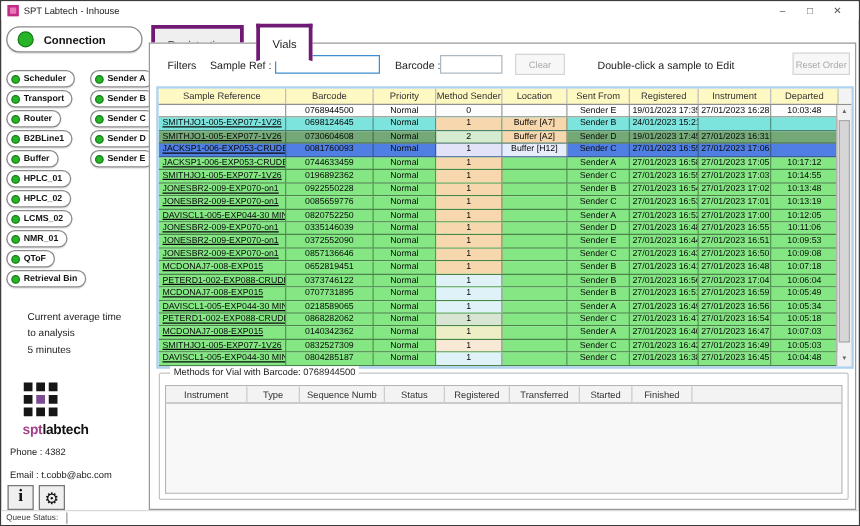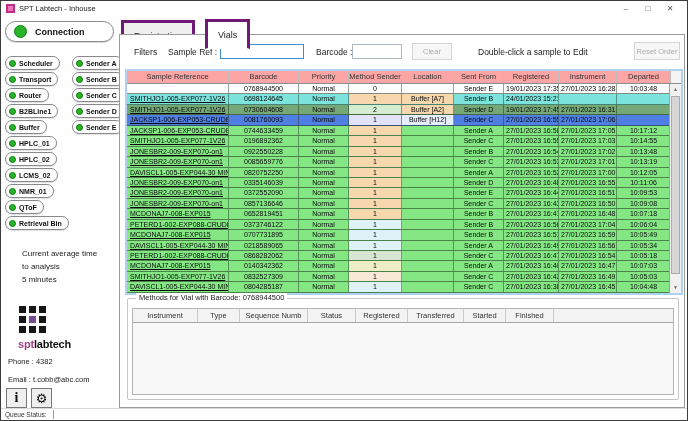--- a/index.html
+++ b/index.html
@@ -67,21 +67,21 @@
                background:#fff; outline:none; }
   .input-focused { border:1px solid #3d8fd1; }
   .input-plain { border:1px solid #adb9c2; }
   .btn-disabled { position:absolute; background:#f7f7f7; border:1px solid #d5d5d5;
                   color:#ababab; font-size:7.5px; display:flex; align-items:center;
                   justify-content:center; }
 
   
   .vtable { position:absolute; left:5px; top:34px; width:558px; height:226px;
             border:2px solid #aed2ef; background:#fff; display:flex; flex-direction:column; }
-  .vhead { display:flex; height:13px; flex:none; border-bottom:1px solid #8f8f8f; background:#fca5a5; }
+  .vhead { display:flex; height:13px; flex:none; border-bottom:1px solid #8f8f8f; background:#fef9c3; }
   .vhcell { font-size:7.5px; color:#333; text-align:center; line-height:12px;
             border-right:1px solid #bdbdbd; overflow:hidden; white-space:nowrap; flex:none; }
   .vhead-filler { flex:1; background:#f3f3f3; }
   .vbody { position:relative; flex:1; overflow:hidden; }
   .vrows { position:absolute; left:0; top:0; right:12px; bottom:0; }
   .vrow { display:flex; height:10.45px; border-bottom:1px solid rgba(30,50,30,.55); }
   .vcell { font-size:7px; line-height:9.5px; color:#0a0a0a; text-align:center;
            border-right:1px solid rgba(30,50,30,.45); overflow:hidden; white-space:nowrap; flex:none; }
   .refcell { text-align:left; padding-left:3px; text-decoration:underline; }
   .datecell { text-align:left; padding-left:2px; }

